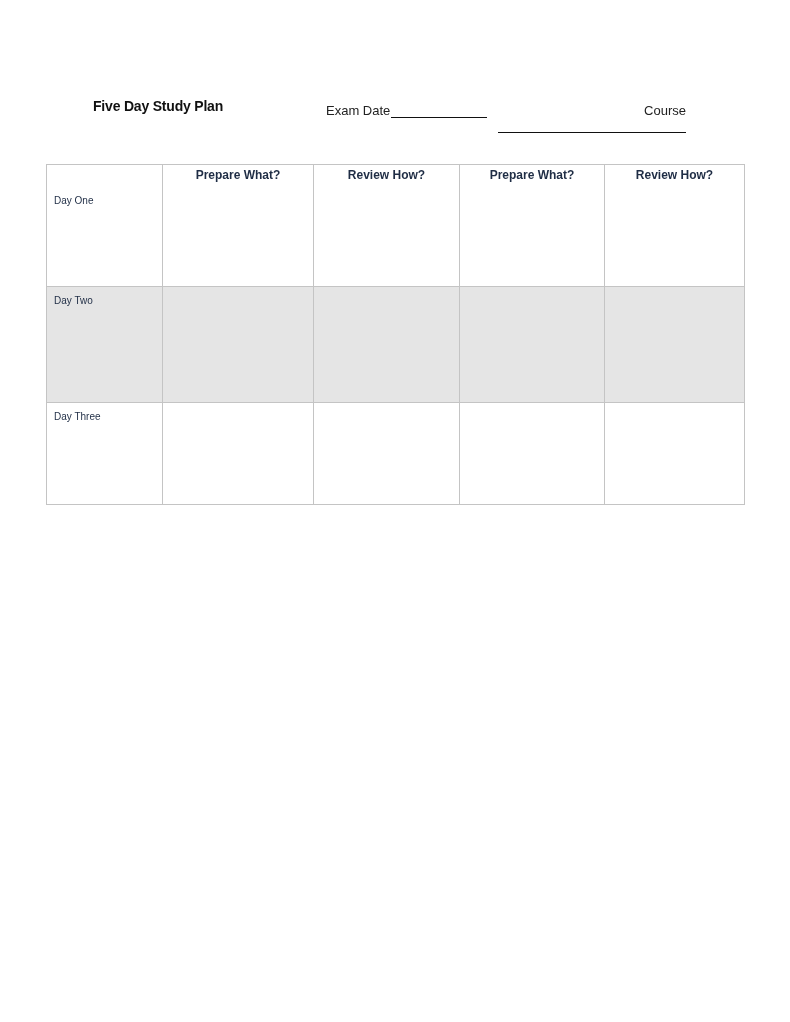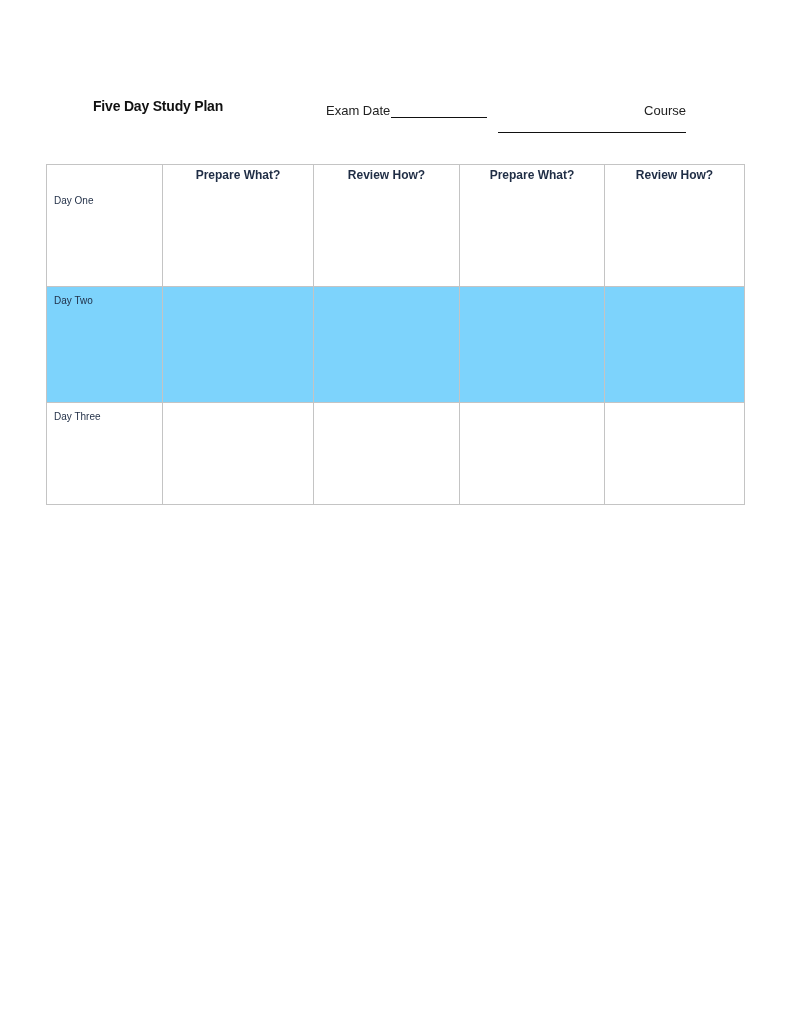--- a/index.html
+++ b/index.html
@@ -11,21 +11,21 @@
     .field .line { display: inline-block; border-bottom: 1.5px solid #111; height: 14px; margin-left: 1px; }
     #exam { left: 326px; text-align: center; }
     #exam .line { width: 96px; }
     #course { left: 497px; flex-direction: column; }
     #course .line { width: 188px; }
     table.plan { position: absolute; left: 46px; top: 164px; border-collapse: collapse;
                  table-layout: fixed; width: 698px; }
     table.plan td { border: 1.5px solid #c4c4c4; vertical-align: top; padding: 16px; }
     .rowlabel { font-size: 10px; font-weight: normal; color: #1f2d45; padding: 8px 0 0 7px !important; }
     .colhead { font-size: 12px; font-weight: bold; color: #1f2d45; text-align: center; padding-top: 3px !important; }
-    .shaded td { background: #7dd3fc; }
+    .shaded td { background: #e5e5e5; }
     .first-label { display: block; padding-top: 22px; }
   </style>
 </head>
 <body>
 
 <div class="title">Five Day Study Plan</div>
 
 <div class="field" id="exam">
   <span>Exam Date</span>
   <span class="line"></span>

